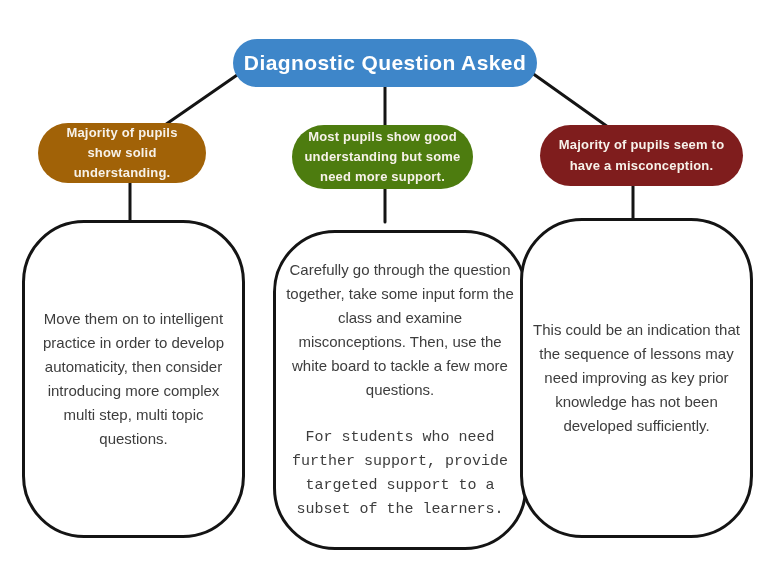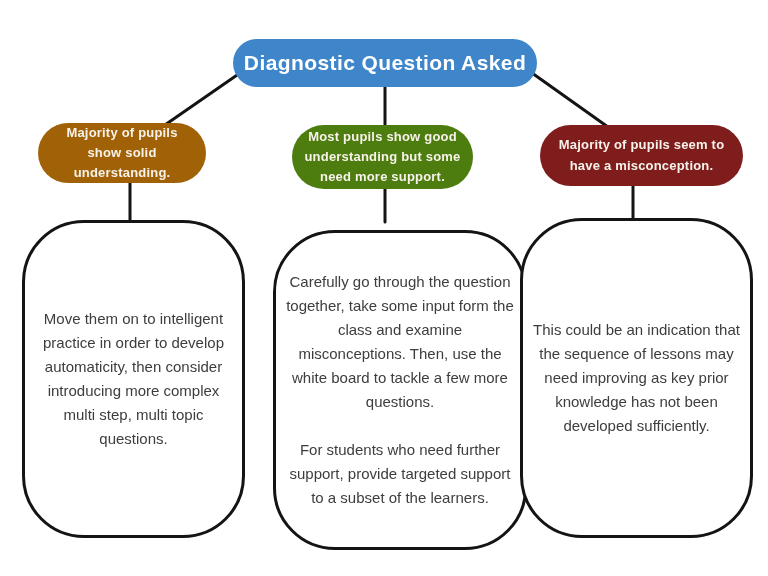--- a/index.html
+++ b/index.html
@@ -95,20 +95,20 @@
     <span style="color: rgb(247, 242, 234);">Majority of pupils seem to have a misconception.</span>
   </div>
 
   <div class="node body-box box-0" style="border-color: rgb(20, 20, 20);">
     <p style="color: rgb(61, 61, 61);">Move them on to intelligent practice in order to develop automaticity, then consider introducing more complex multi step, multi topic questions.</p>
 
   </div>
 
   <div class="node body-box box-1" style="border-color: rgb(20, 20, 20);">
     <p style="color: rgb(61, 61, 61);">Carefully go through the question together, take some input form the class and examine misconceptions. Then, use the white board to tackle a few more questions.</p>
-    <p style="color: rgb(61, 61, 61);">For students who need further support, provide targeted support to a subset of the learners.</p>
+    <p style="color: rgb(61, 61, 61); font-family: Liberation Mono, monospace;">For students who need further support, provide targeted support to a subset of the learners.</p>
   </div>
 
   <div class="node body-box box-2" style="border-color: rgb(20, 20, 20); gap: 23px;">
     <p style="color: rgb(61, 61, 61);">This could be an indication that the sequence of lessons may need improving as key prior knowledge has not been developed sufficiently.</p>
   </div>
 
 </div>
 
 </body></html>

